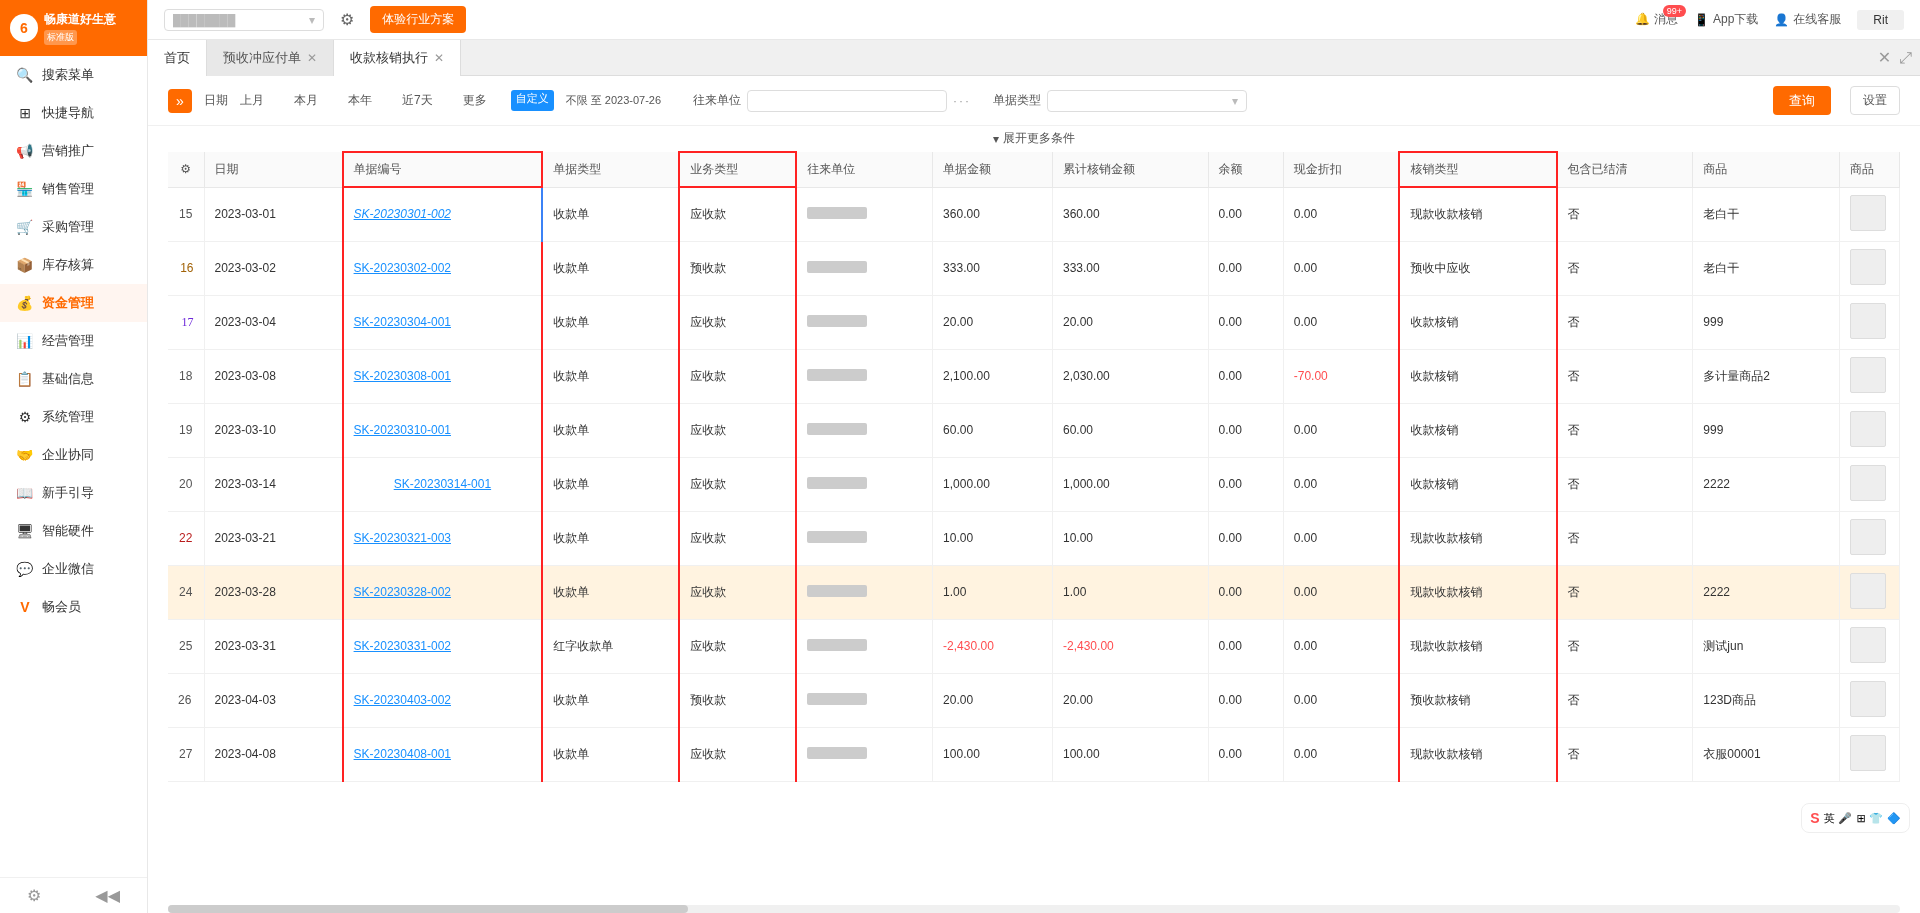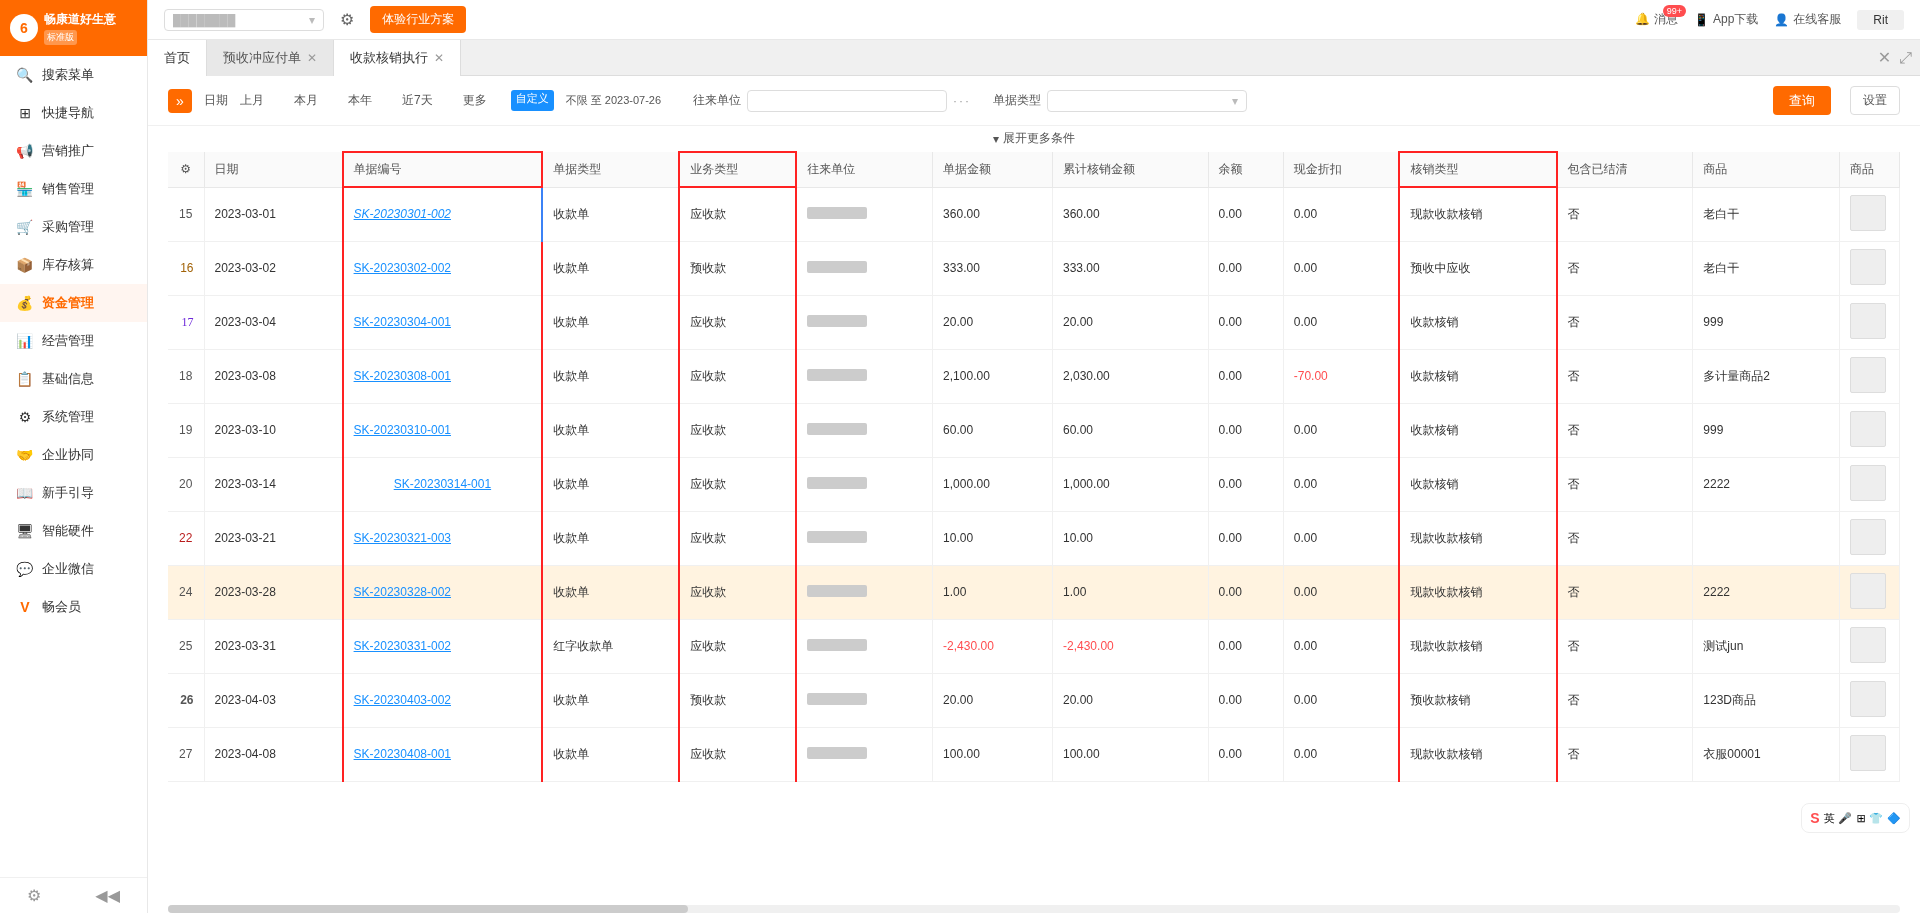--- a/index.html
+++ b/index.html
@@ -406,21 +406,21 @@
     <td class="neg-val">-2,430.00</td>
     <td class="neg-val">-2,430.00</td>
     <td>0.00</td>
     <td>0.00</td>
     <td style="border-left:2px solid #ff2222;border-right:2px solid #ff2222;">现款收款核销</td>
     <td>否</td>
     <td>测试jun</td>
     <td style="width:60px;"><span style="display:inline-block;width:36px;height:36px;background:#eee;border:1px solid #ddd;border-radius:2px;"></span></td>
   </tr>
               <tr>
-    <td style="text-align:right;color:#555;font-weight:bold;">26</td>
+    <td style="text-align:left;color:#555;">26</td>
     <td>2023-04-03</td>
     <td style="border-left:2px solid #ff2222;border-right:2px solid #ff2222;"><a class="link">SK-20230403-002</a></td>
     <td>收款单</td>
     <td style="border-left:2px solid #ff2222;border-right:2px solid #ff2222;">预收款</td>
     <td><span style="background:#ccc;display:inline-block;width:60px;height:12px;border-radius:2px;"></span></td>
     <td>20.00</td>
     <td>20.00</td>
     <td>0.00</td>
     <td>0.00</td>
     <td style="border-left:2px solid #ff2222;border-right:2px solid #ff2222;">预收款核销</td>

